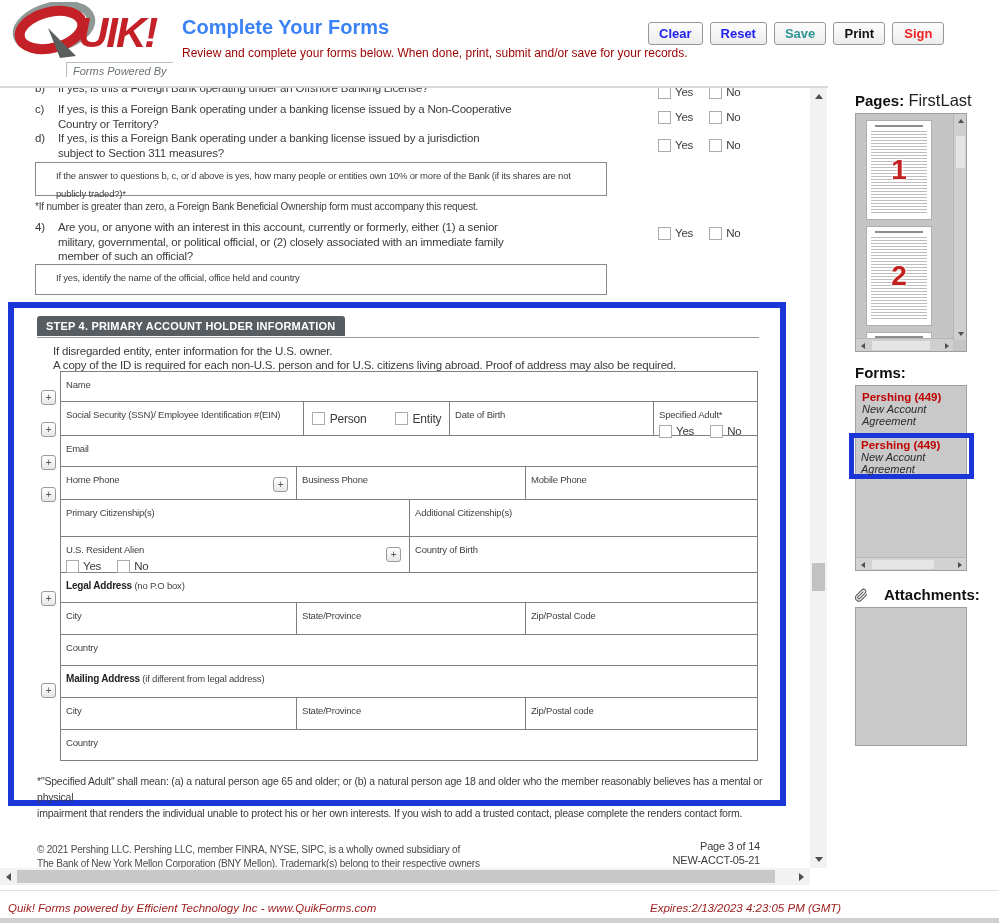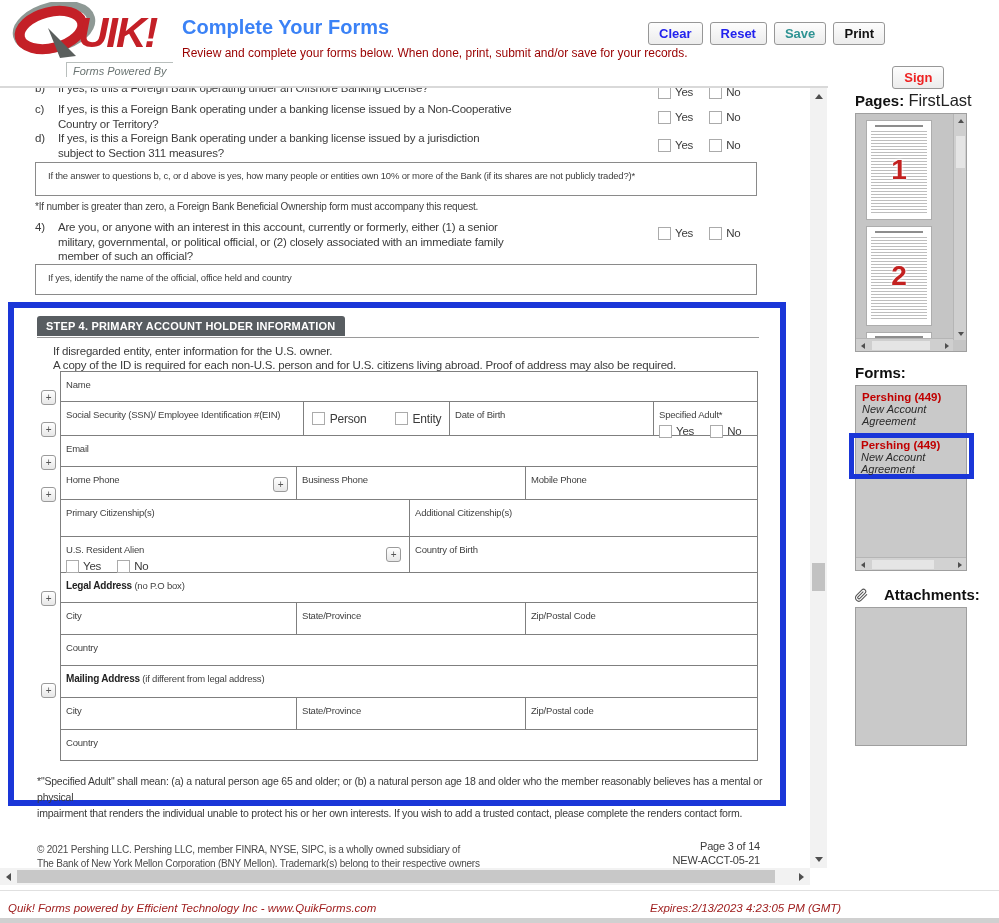--- a/index.html
+++ b/index.html
@@ -11,37 +11,37 @@
   .logo { position:absolute; left:8px; top:2px; width:172px; height:80px; }
   .logo .tagline { position:absolute; left:58px; top:60px; font-style:italic; font-size:11px; color:#6a7472; border-left:1px solid #b9bfbd; border-top:1px solid #b9bfbd; padding:2px 6px 0 6px; }
   .page-title { position:absolute; left:182px; top:16px; font-size:20px; font-weight:bold; color:#3b82f6; }
   .page-subtitle { position:absolute; left:182px; top:46px; font-size:12px; color:#990000; }
   .toolbar { position:absolute; left:648px; top:22px; display:flex; gap:7px; }
   .btn { min-width:52px; height:23px; padding:0 10px; border:1px solid #979797; border-radius:3px;
          background:linear-gradient(#fdfdfd,#ececec); font-size:13px; font-weight:bold; line-height:21px; text-align:center; cursor:pointer; }
   .btn-clear,.btn-reset { color:#2222EE; }
   .btn-save { color:#2E9393; }
   .btn-print { color:#111; }
-  .btn-sign { color:#EE2222;margin-top:44px; }
+  .btn-sign { color:#EE2222; }
 
   .topline { position:absolute; left:0; top:86px; width:828px; height:2px; background:#d9d9d9; }
 
   
   .main { position:absolute; left:0; top:88px; width:810px; height:780px; background:#fff; overflow:hidden;
           color:#3b3b3b; letter-spacing:-0.2px; }
   .qrow { position:absolute; left:35px; display:flex; font-size:11.5px; line-height:14.5px; }
   .qprefix { width:23px; }
   .qtext { width:560px; }
   .qtext span { display:block; }
   .yn { position:absolute; left:658px; display:flex; gap:16px; align-items:flex-end; }
   .yn .opt { display:flex; align-items:flex-end; }
   .cb { width:13px; height:13px; border:1px solid #ababab; background:#fff; display:inline-block; flex:none; }
   .yn .opt span { font-size:11.5px; margin-left:4px; line-height:13px; }
 
-  .inbox { position:absolute; left:35px; width:722px; border:1px solid #8a8a8a; background:#fff; padding:2px 12px; }
+  .inbox { position:absolute; left:35px; width:572px; border:1px solid #8a8a8a; background:#fff; padding:2px 20px; }
   .inbox .lab { font-size:9.5px; color:#3f3f3f; }
   .smallnote { position:absolute; left:35px; font-size:10px; color:#3f3f3f; }
 
   
   .bluebox { position:absolute; left:8px; top:214px; width:778px; height:504px; border:6px solid #1A36D8; background:#fff; }
   .s4 { position:relative; width:100%; height:100%; }
   .badge { position:absolute; left:23px; top:8px; background:#585d61; color:#fff; font-size:11px; font-weight:bold;
            letter-spacing:0.2px; padding:4px 10px 4px 9px; border-radius:3px 3px 0 0; z-index:2; }
   .badge-rule { position:absolute; left:23px; top:29px; width:722px; border-top:1px solid #9a9a9a; z-index:1; }
   .intro { position:absolute; left:23px; font-size:11.5px; color:#3b3b3b;margin-left:16px; }

